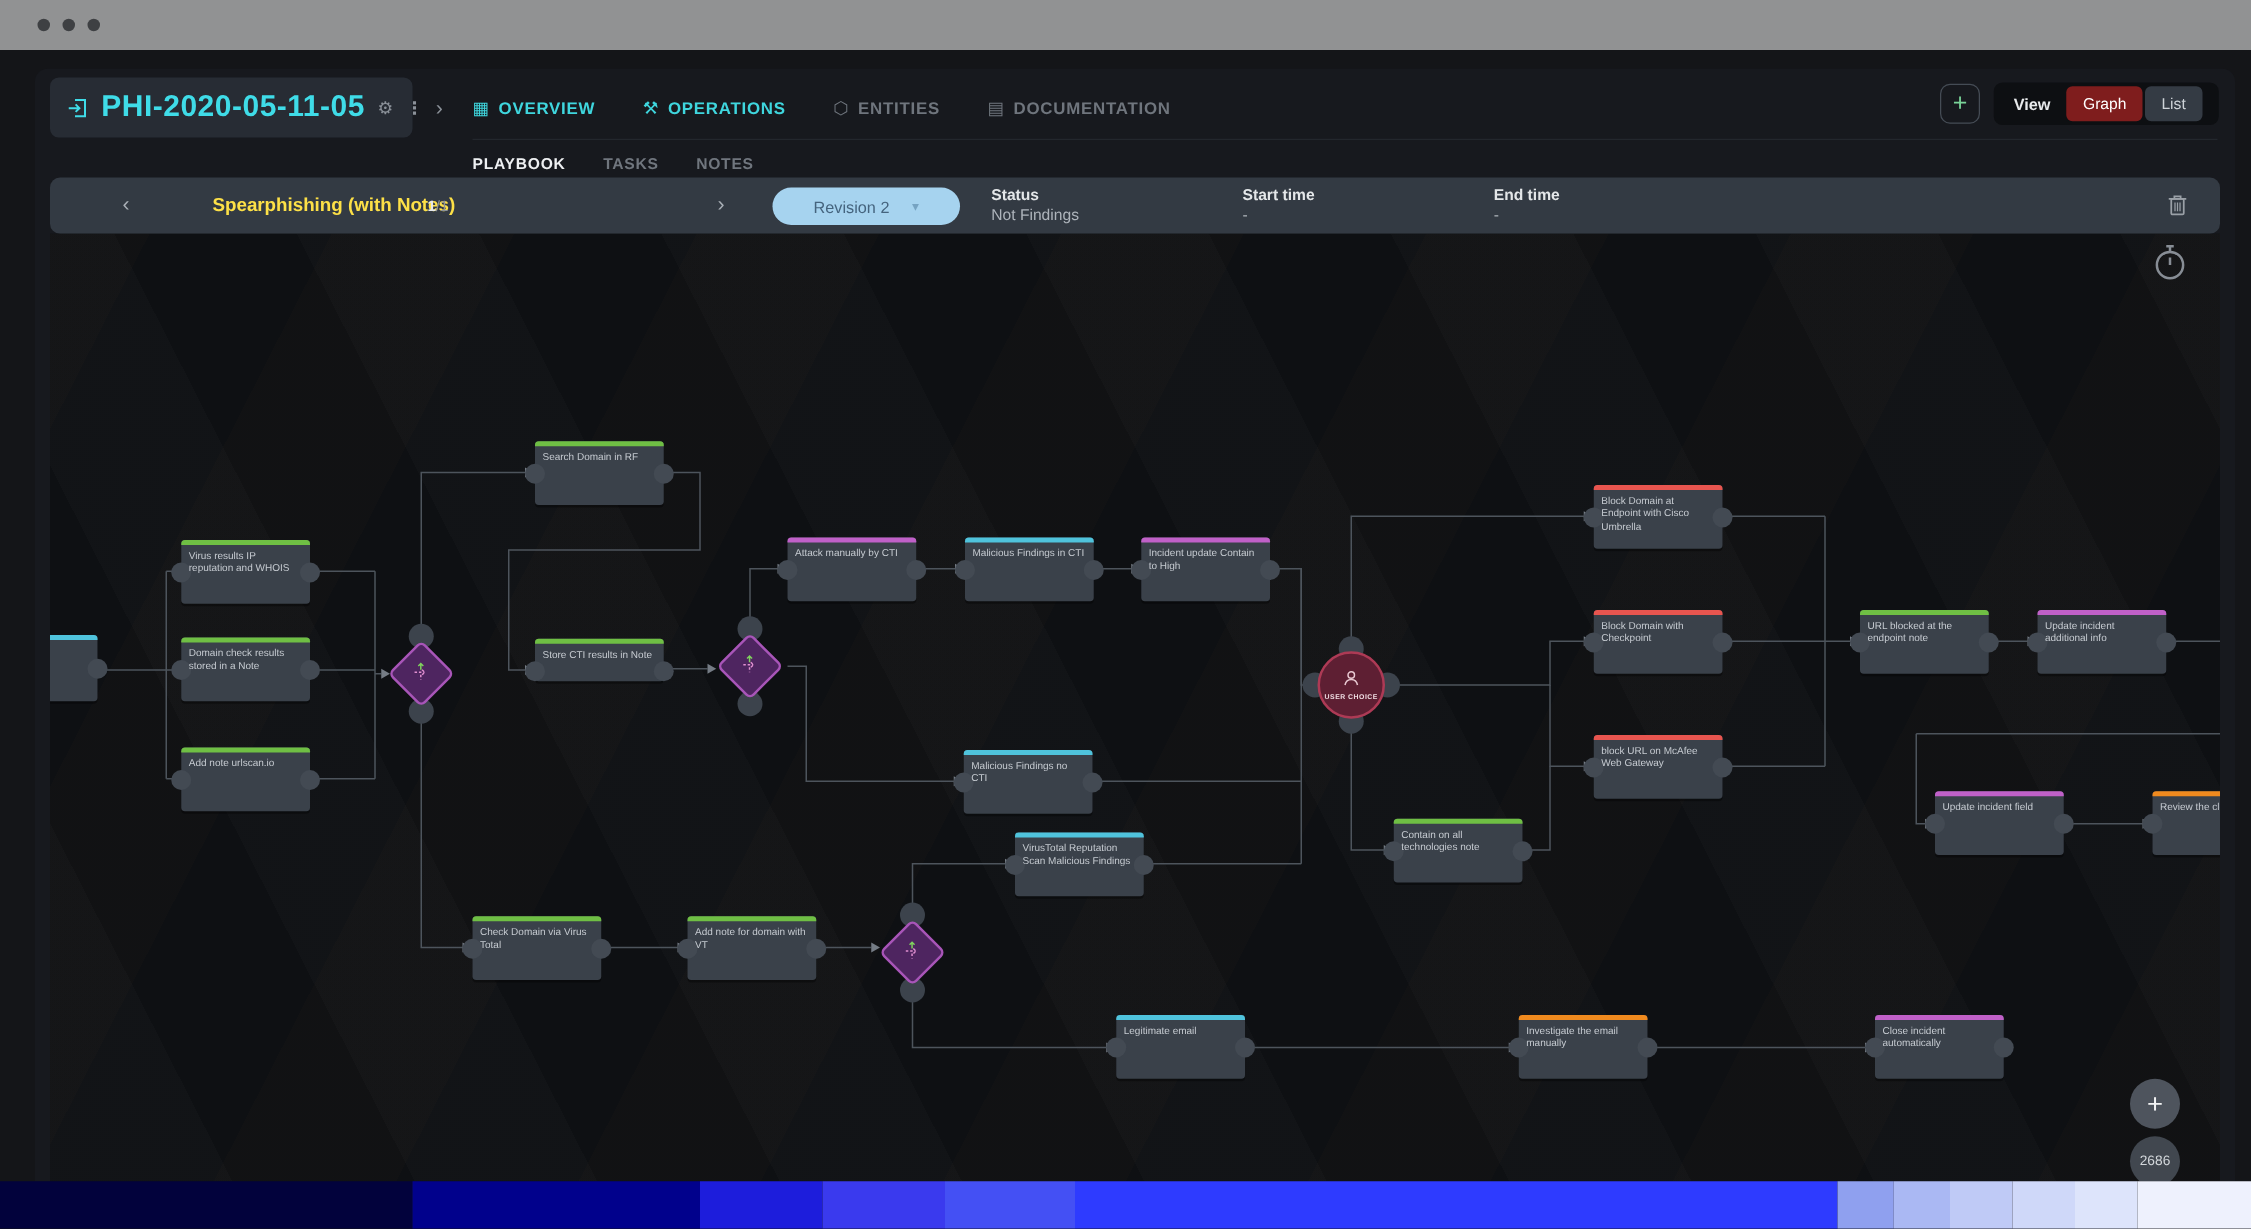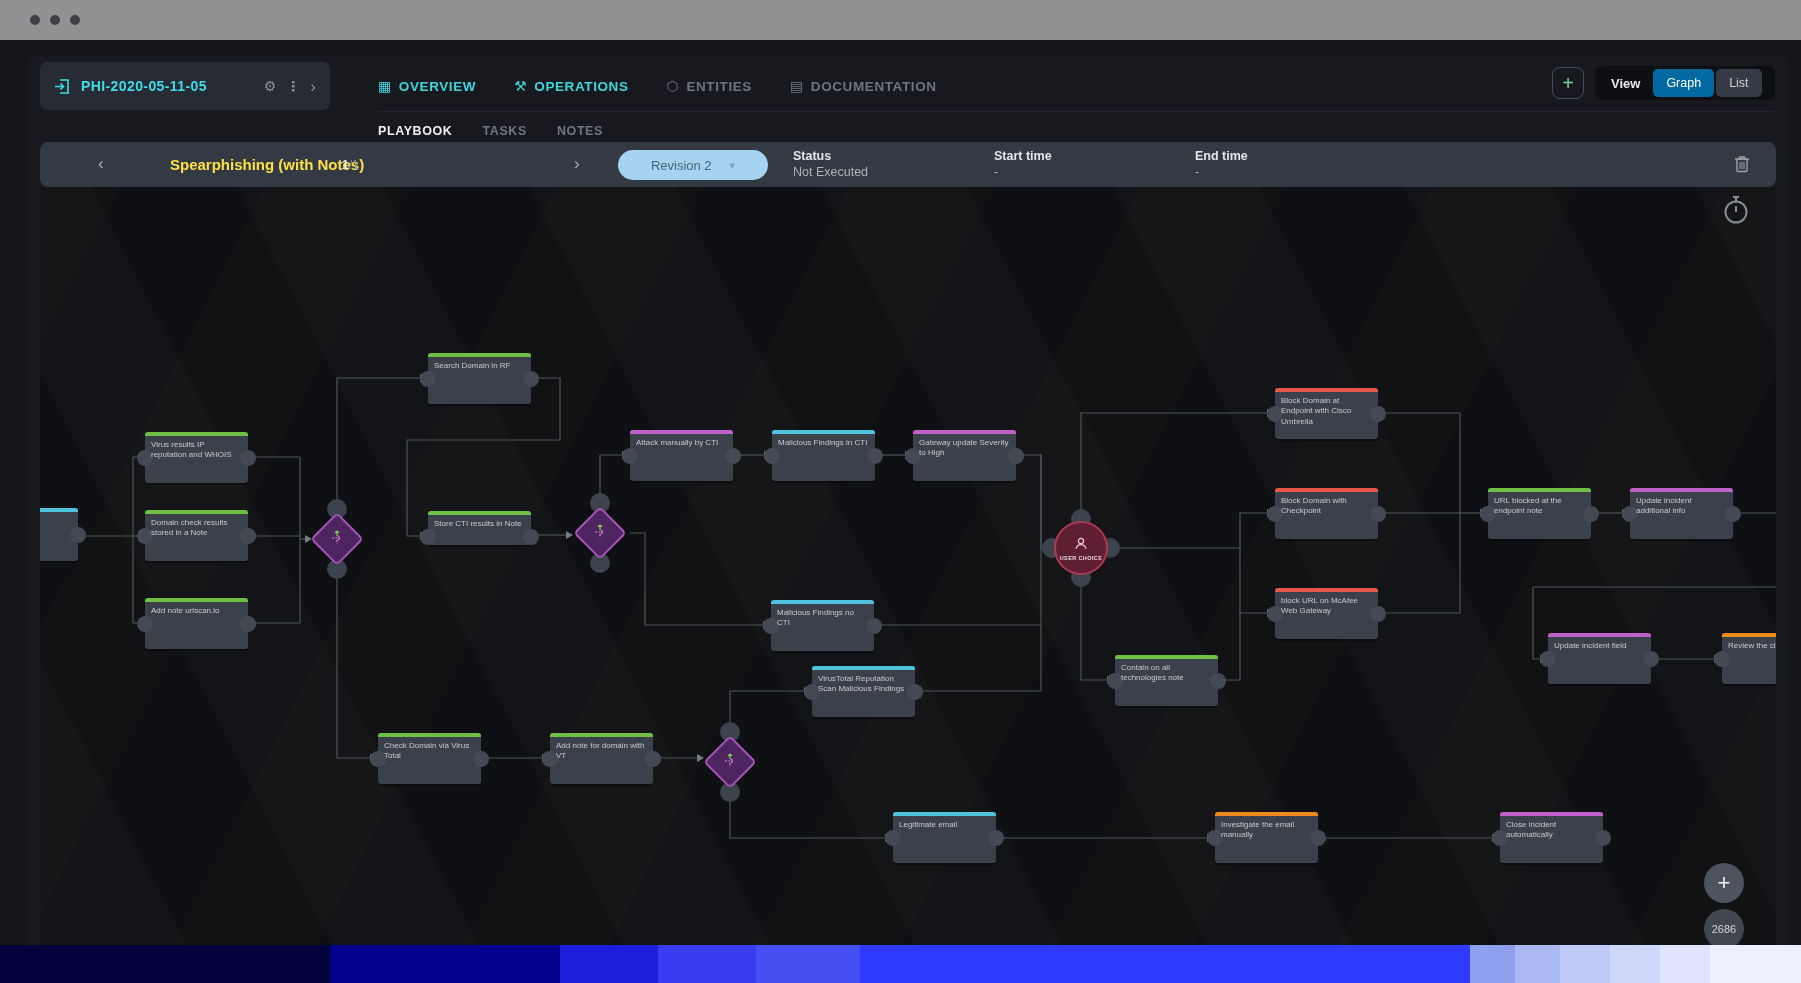--- a/index.html
+++ b/index.html
@@ -10,41 +10,41 @@
   
   .titlebar { position:absolute; left:0; top:0; width:1801px; height:40px; background:#919293; }
   .titlebar .dot { position:absolute; top:15px; width:10px; height:10px; border-radius:50%; background:#3e4043; }
 
   
   .app { position:absolute; left:28px; top:55px; width:1760px; height:890px;
     background:#17191e; border-radius:10px 10px 0 0; }
 
   .case-chip { position:absolute; left:12px; top:7px; width:290px; height:48px; background:#272c34;
     border-radius:7px; display:flex; align-items:center; padding:0 14px; gap:10px; }
-  .case-title { color:#3fdce8; font-size:14px; font-weight:bold; letter-spacing:.4px; flex:1; white-space:nowrap; }
+  .case-title { color:#3fdce8; font-size:24px; font-weight:bold; letter-spacing:.4px; flex:1; white-space:nowrap; }
   .chip-ico { color:#8b9199; font-size:14px; line-height:1; cursor:default; }
   .tabs { position:absolute; left:350px; top:7px; height:48px; display:flex; align-items:center; gap:38px; }
   .tab { display:flex; align-items:center; gap:7px; font-size:13.5px; font-weight:bold; letter-spacing:.6px;
     color:#6f757d; white-space:nowrap; cursor:pointer; }
   .tab.active { color:#3fd6de; }
   .tab .t-ico { font-size:14px; }
   .tabs-divider { position:absolute; left:350px; top:56px; height:1px; right:14px; background:#23272d; }
   .subtabs { position:absolute; left:350px; top:60px; height:32px; display:flex; align-items:center; gap:30px; }
   .subtab { font-size:12.5px; font-weight:bold; letter-spacing:.6px; color:#70767e; cursor:pointer; }
   .subtab.active { color:#eef0f2; }
 
   .add-btn { position:absolute; left:1524px; top:12px; width:32px; height:32px; border:1.5px solid #454c55;
     border-radius:8px; color:#79d398; font-size:20px; display:flex; align-items:center; justify-content:center;
     cursor:pointer; background:transparent; }
   .view-pill { position:absolute; left:1567px; top:11px; width:180px; height:34px; background:#0d0f12;
     border-radius:7px; display:flex; align-items:center; padding:3px; }
   .view-label { color:#e8eaec; font-size:13px; font-weight:bold; padding:0 13px; }
   .seg-btn { height:28px; border-radius:5px; font-size:12.5px; display:flex; align-items:center;
     justify-content:center; padding:0 13px; cursor:pointer; color:#cdd2d7; background:#343b44; }
-  .seg-btn.active { background:#0369a1; color:#fff; }
+  .seg-btn.active { background:#7f1d1d; color:#fff; }
   .seg-btn + .seg-btn { margin-left:2px; }
 
   
   .pb-toolbar { position:absolute; left:12px; top:87px; width:1736px; height:45px; background:#333a43;
     border-radius:8px; }
   .pb-toolbar .nav { position:absolute; top:12px; color:#a9afb6; font-size:17px; cursor:pointer; }
   .pb-name { position:absolute; left:130px; top:14px; color:#fde047; font-size:15px; font-weight:bold; }
   .pb-pages { position:absolute; left:302px; top:16px; font-size:12px; color:#e6e8ea; font-weight:bold; }
   .pb-pages .dim { color:#8d939a; font-weight:normal; }
   .rev-pill { position:absolute; left:578px; top:8px; width:150px; height:30px; background:#a6d3ef;
@@ -157,21 +157,21 @@
       <span class="nav" style="left:58px">‹</span>
       <span class="pb-name">Spearphishing (with Notes)</span>
       <span class="pb-pages"><span>1</span><span class="dim">/1</span></span>
       <span class="nav" style="left:534px">›</span>
       <div class="rev-pill">
         <span>Revision 2</span>
         <span class="chev">▾</span>
       </div>
       <div class="meta" style="left:753px">
         <div class="m-label">Status</div>
-        <div class="m-value">Not Executed</div>
+        <div class="m-value">Not Findings</div>
       </div>
       <div class="meta" style="left:954px">
         <div class="m-label">Start time</div>
         <div class="m-value">-</div>
       </div>
       <div class="meta" style="left:1155px">
         <div class="m-label">End time</div>
         <div class="m-value">-</div>
       </div>
       <span class="trash-btn">
@@ -309,21 +309,21 @@
           <div class="bump" style="right: -8px; top: 17.5px;"></div>
         </div>
         <div class="task" style="left: 732px; top: 243px; width: 103px; height: 51px;">
           <div class="bar" style="background: rgb(79, 195, 220);"></div>
           <div class="lbl">Malicious Findings in CTI</div>
           <div class="bump" style="left: -8px; top: 17.5px;"></div>
           <div class="bump" style="right: -8px; top: 17.5px;"></div>
         </div>
         <div class="task" style="left: 873px; top: 243px; width: 103px; height: 51px;">
           <div class="bar" style="background: rgb(192, 96, 200);"></div>
-          <div class="lbl">Gateway update Severity to High</div>
+          <div class="lbl">Incident update Contain to High</div>
           <div class="bump" style="left: -8px; top: 17.5px;"></div>
           <div class="bump" style="right: -8px; top: 17.5px;"></div>
         </div>
         <div class="task" style="left: 731px; top: 413px; width: 103px; height: 51px;">
           <div class="bar" style="background: rgb(79, 195, 220);"></div>
           <div class="lbl">Malicious Findings no CTI</div>
           <div class="bump" style="left: -8px; top: 17.5px;"></div>
           <div class="bump" style="right: -8px; top: 17.5px;"></div>
         </div>
         <div class="task" style="left: 772px; top: 479px; width: 103px; height: 51px;">

